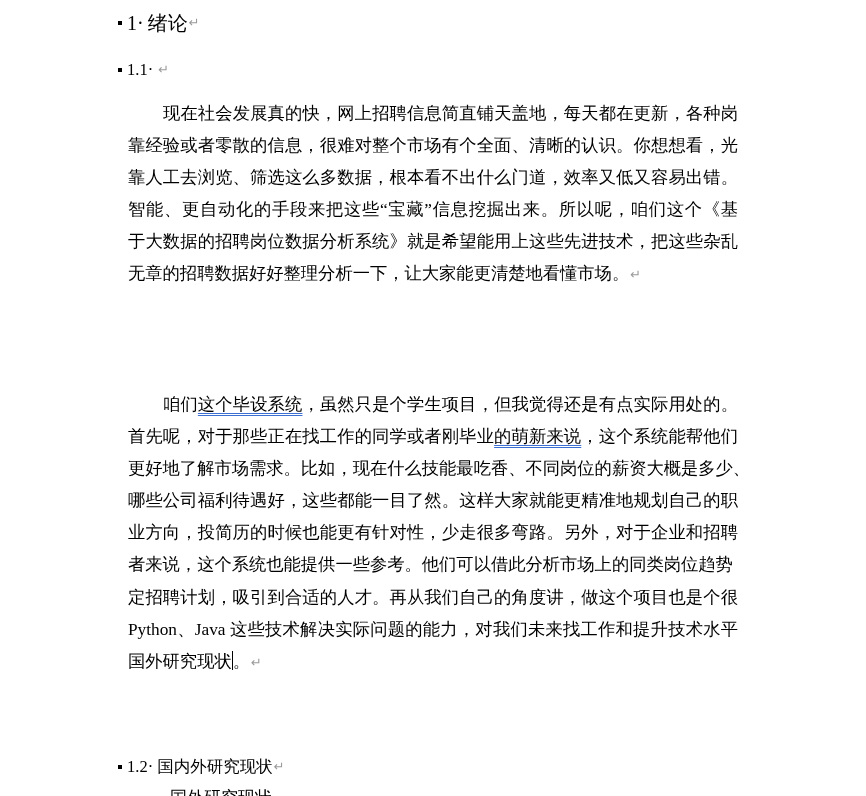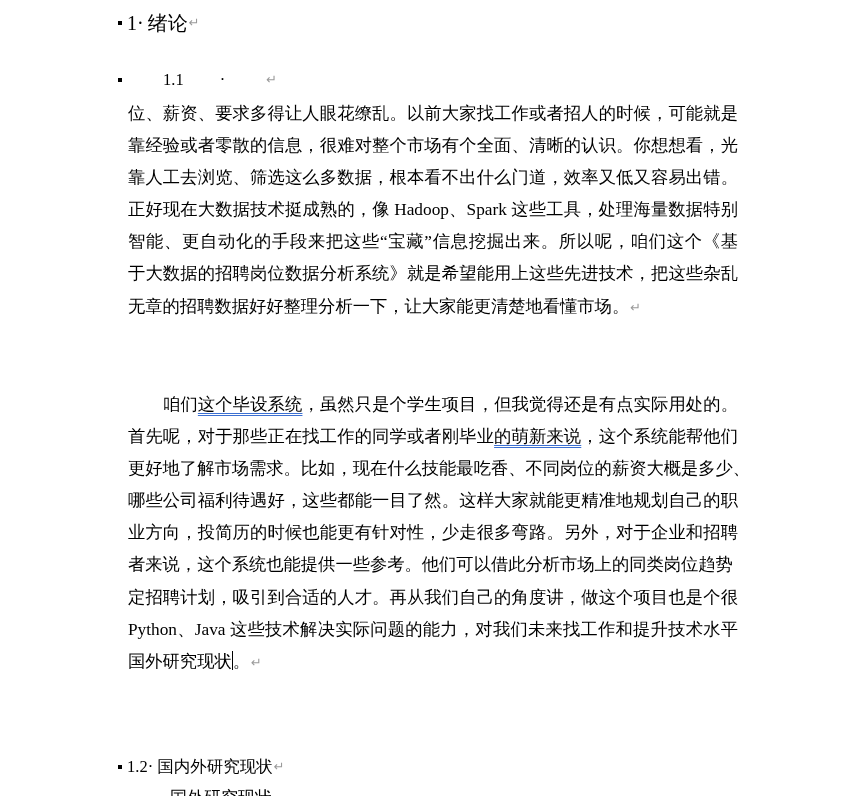--- a/index.html
+++ b/index.html
@@ -39,21 +39,21 @@
     }
     .h1 {
       top: 9px;
       font-size: 20px;
       line-height: 28px;
     }
     .h2 {
       font-size: 16.5px;
       line-height: 24px;
     }
-    .h2.sec11 { top: 68px; gap: 36px; }
+    .h2.sec11 { top: 58px; }
     .h2.sec12 { top: 755px; align-items: center; }
     .h2 .bullet { width: 4px; height: 4px; }
     .num-dot {
       color: #000;
       margin-right: 4px;
     }
     .mark {
       color: #9a9a9a;
       font-size: 13px;
       margin-left: 1px;
@@ -119,24 +119,23 @@
   </div>
 
   <div class="heading h2 sec11">
     <span class="bullet"></span>
     <span>1.1</span>
       <span class="num-dot">·</span>
     <span class="mark">↵</span>
   </div>
 
   <div class="body-text para1">
-    <span class="line">位、薪资、要求多得让人眼花缭乱。以前大家找工作或者招人的时候，可能就是</span>
+    <span class="line indent">现在社会发展真的快，网上招聘信息简直铺天盖地，每天都在更新，各种岗</span>
     <span class="line">靠经验或者零散的信息，很难对整个市场有个全面、清晰的认识。你想想看，光</span>
     <span class="line">靠人工去浏览、筛选这么多数据，根本看不出什么门道，效率又低又容易出错。</span>
-    <span class="line">正好现在大数据技术挺成熟的，像 Hadoop、Spark 这些工具，处理海量数据特别</span>
     <span class="line">智能、更自动化的手段来把这些“宝藏”信息挖掘出来。所以呢，咱们这个《基</span>
     <span class="line">于大数据的招聘岗位数据分析系统》就是希望能用上这些先进技术，把这些杂乱</span>
     <span class="line last"><span>无章的招聘数据好好整理分析一下，让大家能更清楚地看懂市场。</span><span class="mark">↵</span></span>
   </div>
 
   <div class="body-text para2">
     <span class="line indent"><span>咱们</span><span class="grammar-underline">这个毕设系统</span><span>，虽然只是个学生项目，但我觉得还是有点实际用处的。</span></span>
     <span class="line"><span>首先呢，对于那些正在找工作的同学或者刚毕业</span><span class="grammar-underline">的萌新来说</span><span>，这个系统能帮他们</span></span>
     <span class="line">更好地了解市场需求。比如，现在什么技能最吃香、不同岗位的薪资大概是多少、</span>
     <span class="line">哪些公司福利待遇好，这些都能一目了然。这样大家就能更精准地规划自己的职</span>

